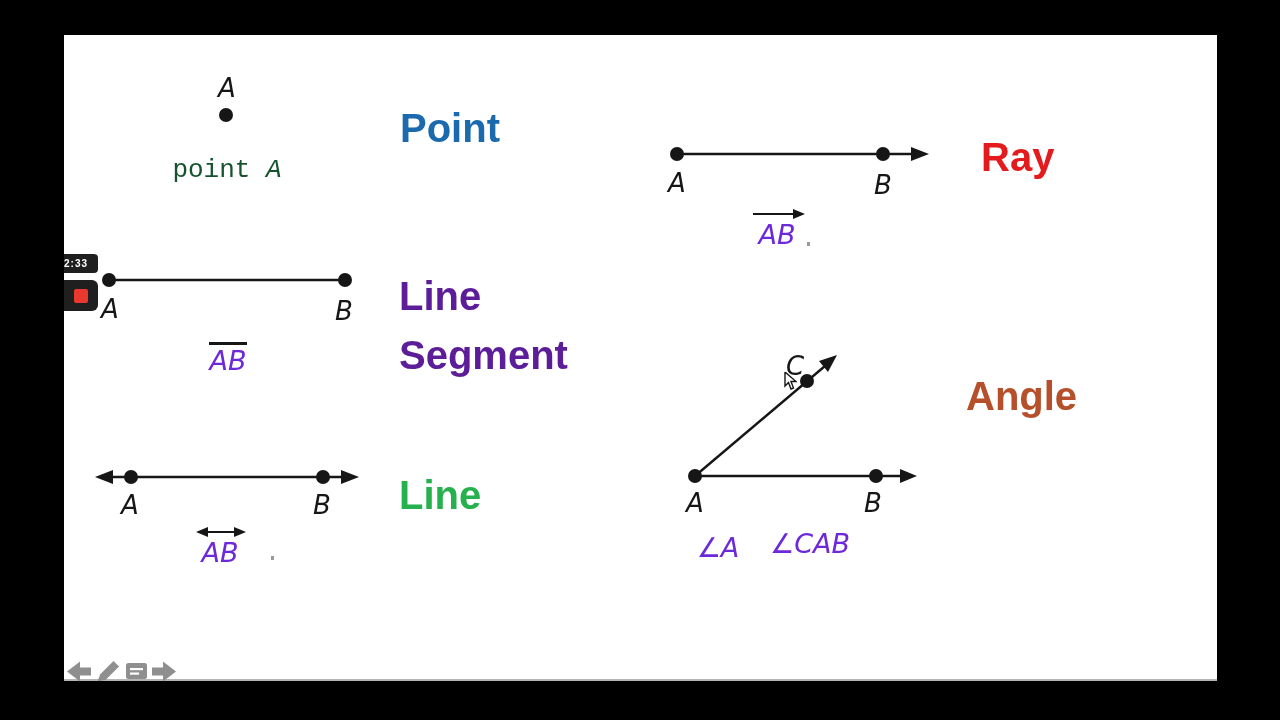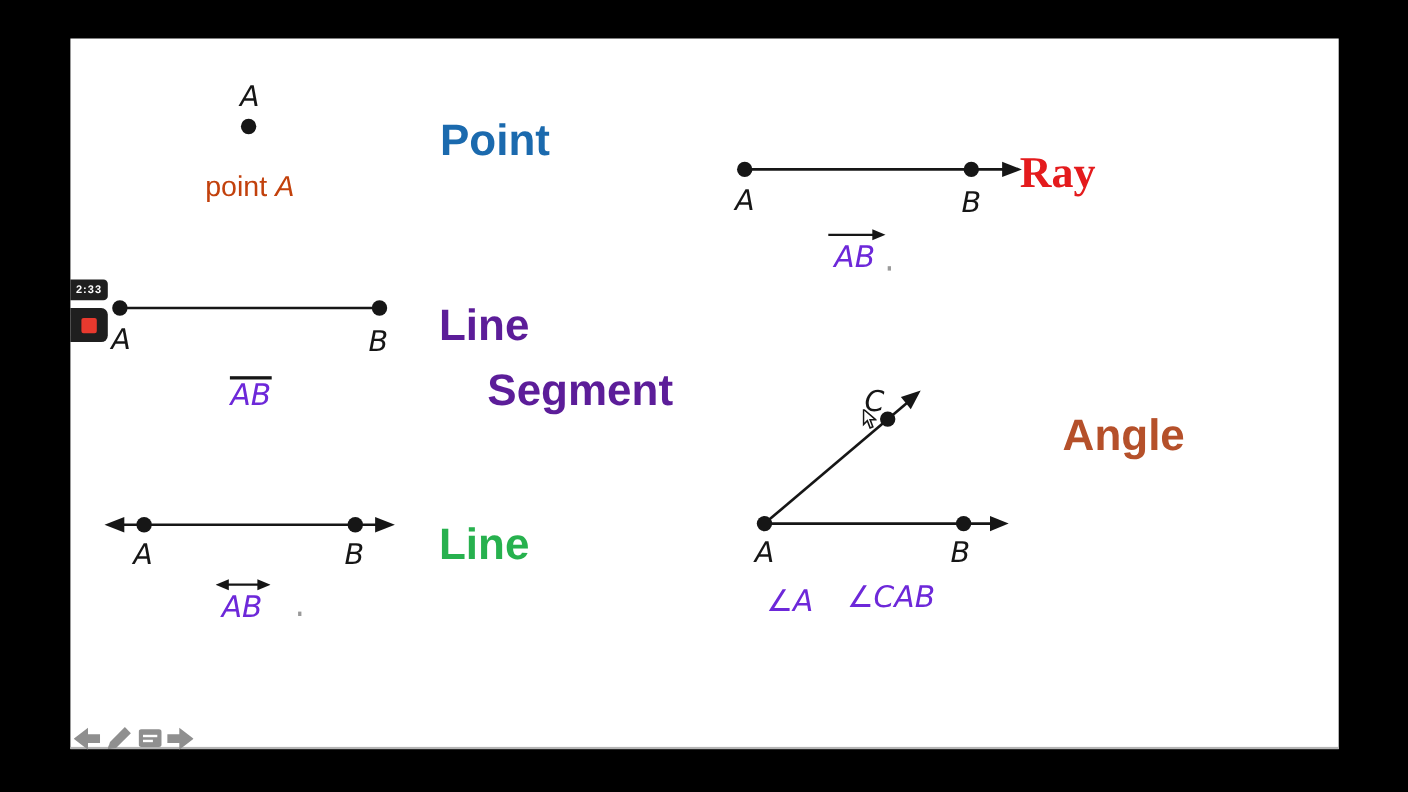--- a/index.html
+++ b/index.html
@@ -6,21 +6,21 @@
   html,body { width:1280px; height:720px; background:#000; overflow:hidden;
               font-family:"Liberation Sans", sans-serif; }
   .stage { position:absolute; left:64px; top:35px; width:1153px; height:646px;
            background:#fff; border-bottom:2px solid #b5b5b5; }
   .draw { position:absolute; left:0; top:0; width:1153px; height:646px; }
 
   .lbl { position:absolute; transform:translate(-50%,-50%);
          font-family:"DejaVu Sans", sans-serif; font-style:italic;
          font-size:26px; color:#161616; white-space:nowrap; }
   .cap { position:absolute; transform:translate(-50%,-50%);
-         font-family:Liberation Sans, sans-serif; font-size:26px; color:#c2410c;
+         font-family:Liberation Mono, monospace; font-size:26px; color:#14532d;
          white-space:nowrap;text-align:center; }
   .cap .it { font-style:italic; }
 
   .heading { position:absolute; transform:translateY(-50%); font-weight:bold;
              font-size:40px; line-height:1.0; white-space:nowrap;
              font-family:"Liberation Sans", sans-serif; }
   .h-point   { color:#1b6aae; }
   .h-ray     { color:#e41b1d; }
   .h-segment { color:#5c1d99; }
   .h-line    { color:#27b14e; }
@@ -30,21 +30,21 @@
           font-family:"DejaVu Sans", sans-serif; font-style:italic;
           font-size:27px; color:#6d28d9; white-space:nowrap; }
   .note-arrow { position:absolute; transform:translate(-50%,-50%); }
   .overline-bar { position:absolute; height:3px; background:#161616; }
 
   .stray { position:absolute; width:3px; height:4px; background:#9a9a9a; }
 
   .badge { position:absolute; left:0; top:219px; width:34px; height:19px;
            background:#1f1f1f; border-radius:0 4px 4px 0; color:#fff;
            font-size:10px; font-weight:bold; letter-spacing:1px;
-           display:flex; align-items:center; justify-content:center; }
+           display:flex; align-items:center; }
   .record-btn { position:absolute; left:0; top:245px; width:34px; height:31px;
                 background:#1f1f1f; border-radius:0 6px 6px 0;
                 display:flex; align-items:center; justify-content:center;
                 cursor:pointer; }
   .record-square { width:14px; height:14px; background:#e8392e; border-radius:2px; }
 
   .toolbar { position:absolute; left:3px; top:625px; display:flex;
              align-items:center; gap:5px; }
   .tool { cursor:pointer; display:block; }
 
@@ -102,28 +102,28 @@
   <div class="lbl" style="left:613px; top:148px;">A</div>
   <div class="lbl" style="left:819px; top:150px;">B</div>
   <span class="note-arrow" style="left:715px; top:180px;">
     <svg width="54" height="14" viewBox="0 0 54 14">
       <line x1="1" y1="8" x2="44" y2="8" stroke="#161616" stroke-width="2.2"></line>
       <polygon points="53,8 41,3 41,13" fill="#161616"></polygon>
     </svg>
   </span>
   <div class="note" style="left:713px; top:199px;">AB</div>
   <div class="stray" style="left:743px; top:207px;"></div>
-  <div class="heading h-ray" style="left:863px; top:122px;font-family:Liberation Serif, serif;">Ray</div>
+  <div class="heading h-ray" style="left:917px; top:122px;">Ray</div>
 
   <div class="lbl" style="left:46px; top:274px;">A</div>
   <div class="lbl" style="left:280px; top:276px;">B</div>
   <div class="overline-bar" style="left:145px; top:307px; width:38px;"></div>
   <div class="note" style="left:164px; top:325px;">AB</div>
   <div class="heading h-segment" style="left:335px; top:261px;">Line</div>
-  <div class="heading h-segment" style="left:335px; top:320px;margin-left:44px;">Segment</div>
+  <div class="heading h-segment" style="left:335px; top:320px;">Segment</div>
 
   <div class="lbl" style="left:66px; top:470px;">A</div>
   <div class="lbl" style="left:258px; top:470px;">B</div>
   <span class="note-arrow" style="left:157px; top:498px;">
     <svg width="50" height="14" viewBox="0 0 50 14">
       <line x1="8" y1="8" x2="42" y2="8" stroke="#161616" stroke-width="2.2"></line>
       <polygon points="0,8 12,3 12,13" fill="#161616"></polygon>
       <polygon points="50,8 38,3 38,13" fill="#161616"></polygon>
     </svg>
   </span>

